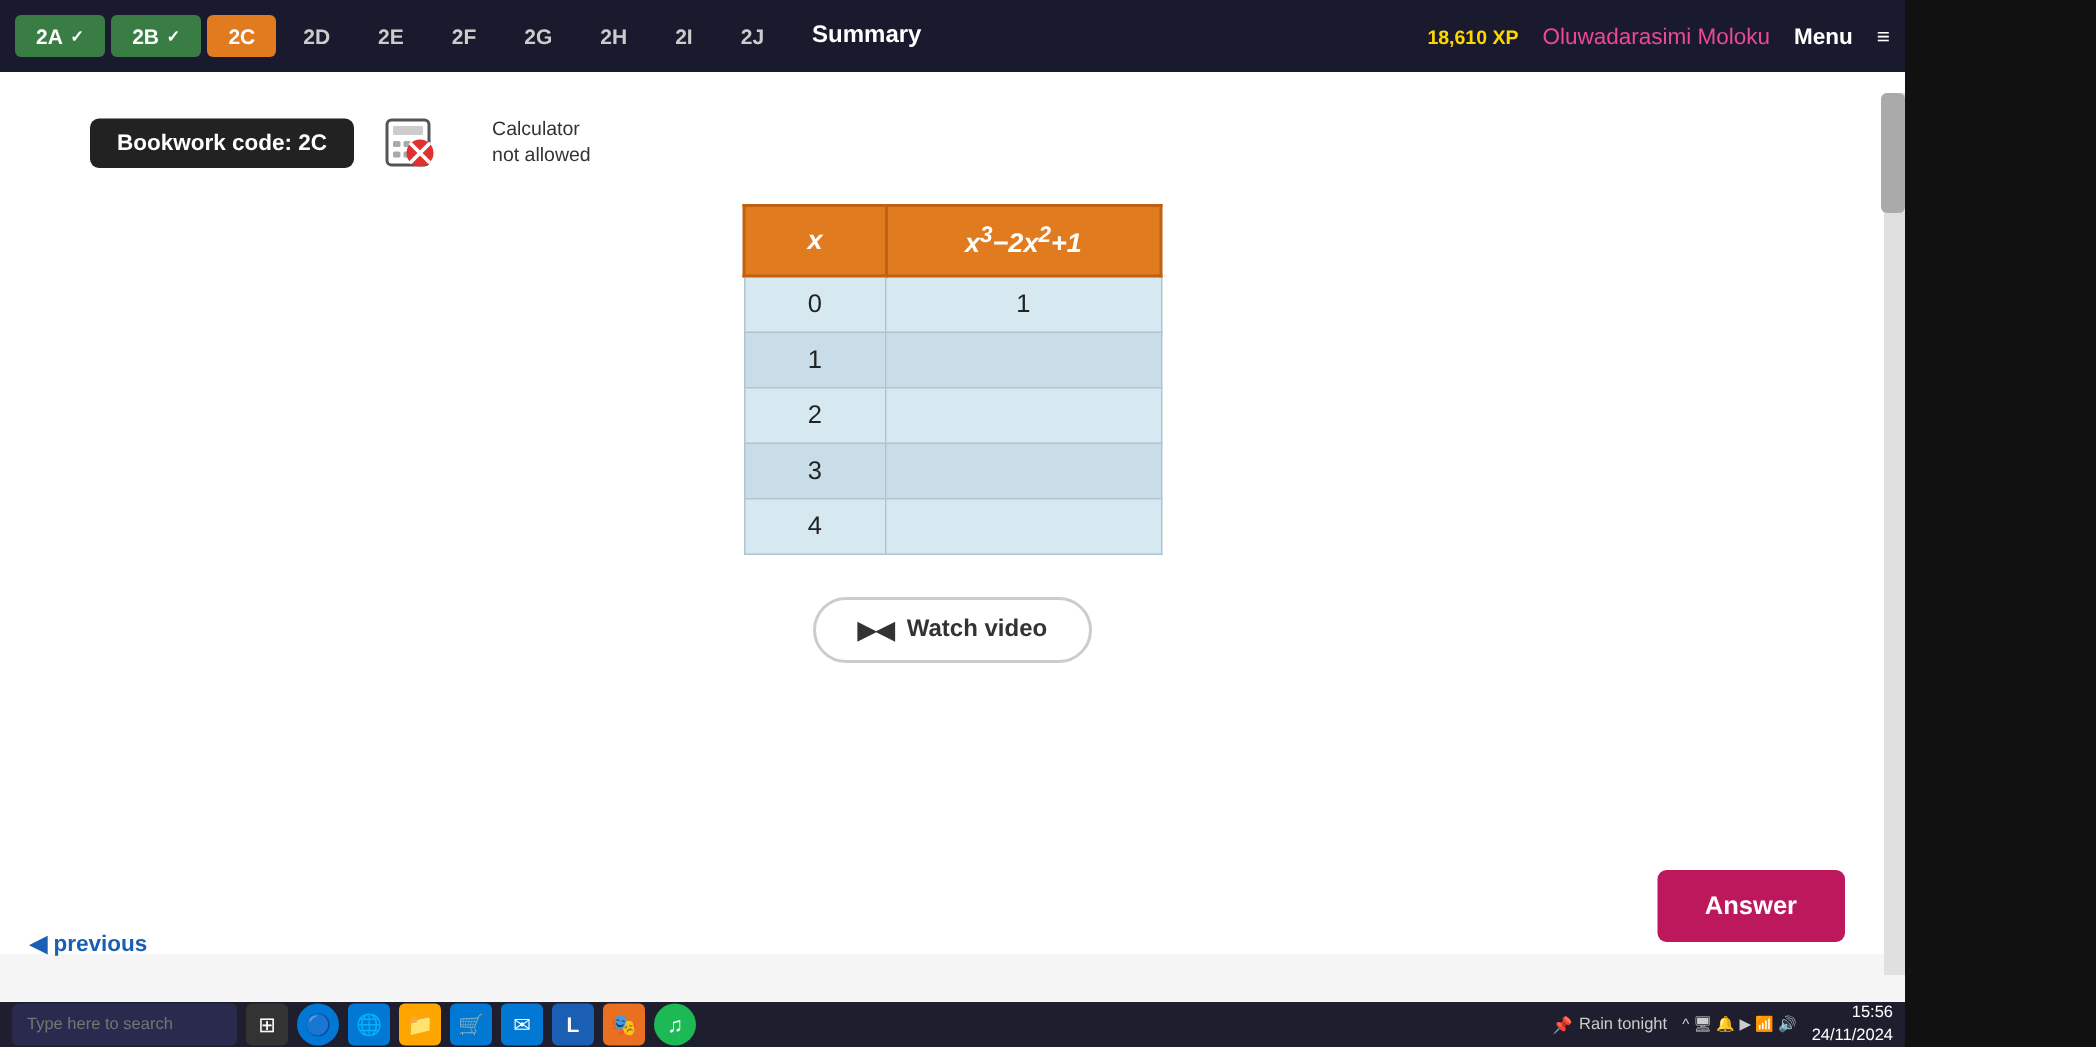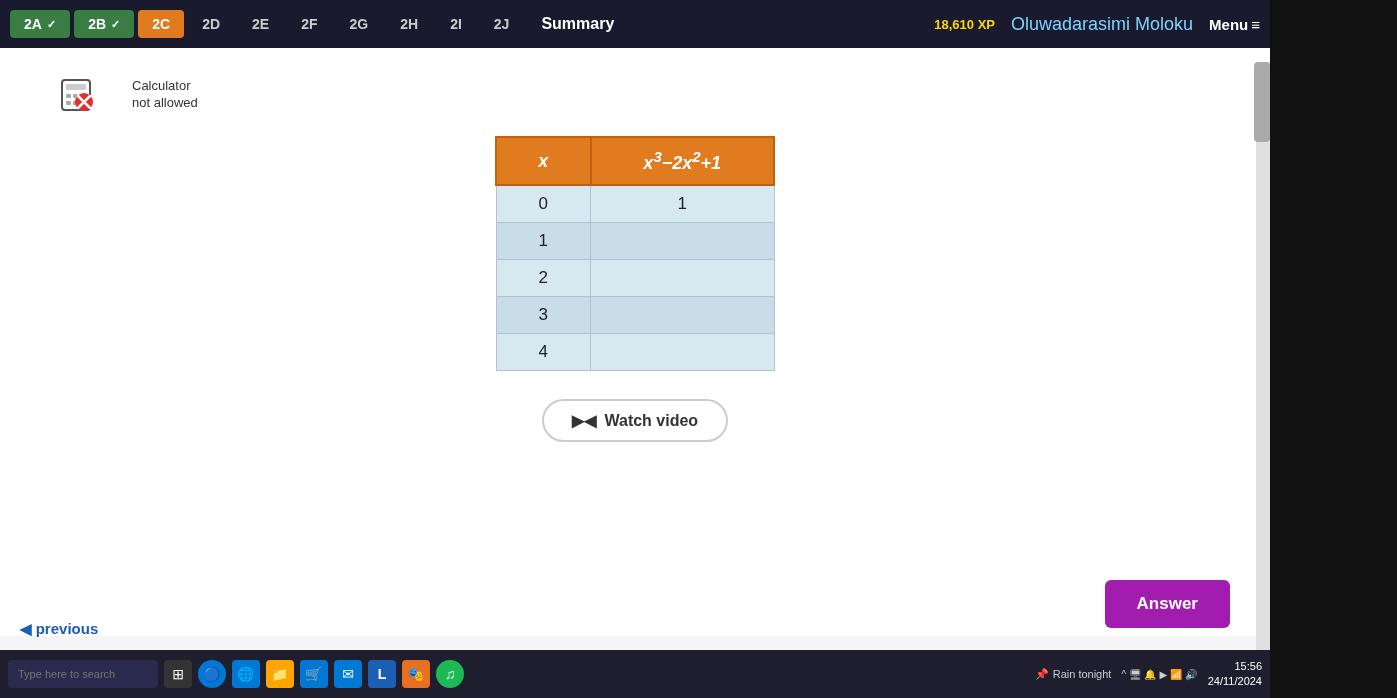--- a/index.html
+++ b/index.html
@@ -78,21 +78,21 @@
 
     .xp-badge {
       color: #ffd700;
       font-weight: 700;
       font-size: 13px;
     }
 
     .menu-btn {
       display: flex;
       align-items: center;
-      gap: 3px;
+      gap: 16px;
       color: white;
       font-weight: 700;
       font-size: 15px;
       cursor: pointer;
     }
 
     
     .main-content {
       background: white;
       margin: 0;
@@ -195,21 +195,21 @@
       cursor: pointer;
       margin: 0 auto;
       width: fit-content;
     }
 
     
     .answer-btn {
       position: absolute;
       bottom: 70px;
       right: 40px;
-      background: #a21caf;
+      background: #be185d;
       color: white;
       border: none;
       border-radius: 6px;
       padding: 14px 32px;
       font-size: 17px;
       font-weight: 700;
       cursor: pointer;
     }
 
     
@@ -346,31 +346,32 @@
     </div>
     <div class="nav-tab inactive">
       <span>2J</span>
     </div>
     <div class="nav-tab summary">
       <span>Summary</span>
     </div>
 
     <div class="nav-right">
       <span class="xp-badge">18,610 XP</span>
-      <span style="color:#7dd3fc;font-size:18px;">Oluwadarasimi Moloku</span>
+      <span style="color:#ec4899;font-size:15px;">Oluwadarasimi Moloku</span>
       <div class="menu-btn">
         <span>Menu</span>
         <span>≡</span>
       </div>
     </div>
   </div>
 
   <div class="main-content" style="height: calc(100% - 110px); overflow-y: auto;">
 
     <div class="bookwork-row">
+      <div class="bookwork-badge">Bookwork code: 2C</div>
       <div class="calculator-badge">
 
         <div style="position:relative; width:34px; height:34px;">
           <svg width="34" height="34" viewBox="0 0 34 34">
             <rect x="2" y="2" width="28" height="30" rx="3" fill="none" stroke="#555" stroke-width="2"></rect>
             <rect x="6" y="6" width="20" height="6" rx="1" fill="#ccc"></rect>
             <rect x="6" y="16" width="5" height="4" rx="1" fill="#aaa"></rect>
             <rect x="13" y="16" width="5" height="4" rx="1" fill="#aaa"></rect>
             <rect x="20" y="16" width="5" height="4" rx="1" fill="#aaa"></rect>
             <rect x="6" y="23" width="5" height="4" rx="1" fill="#aaa"></rect>
@@ -440,21 +441,21 @@
   </div>
 
   <button class="answer-btn">
     <span>Answer</span>
   </button>
 
   <div class="scrollbar" style="position:absolute;right:0;top:62px;width:14px;height:calc(100% - 110px);background:#e0e0e0;">
     <div class="scrollbar-thumb"></div>
   </div>
 
-  <div class="taskbar" style="position:absolute;bottom:0;left:0;width:1270px;height:48px;background:#1e1e2e;display:flex;align-items:center;padding:0 8px;gap:6px;">
+  <div class="taskbar" style="position:absolute;bottom:0;left:0;width:1270px;height:30px;background:#1e1e2e;display:flex;align-items:center;padding:0 8px;gap:6px;">
     <input class="taskbar-search" type="text" style="background: rgb(42, 42, 78); color: rgb(170, 170, 170); border: none; border-radius: 4px; padding: 4px 10px; font-size: 11px; width: 150px; height: 28px;" placeholder="Type here to search">
 
     <div class="taskbar-icon" style="background:#333;">⊞</div>
     <div class="taskbar-icon" style="background:#0078d4;border-radius:50%;">🔵</div>
     <div class="taskbar-icon" style="background:#0078d4;">🌐</div>
     <div class="taskbar-icon" style="background:#ffa500;">📁</div>
     <div class="taskbar-icon" style="background:#0078d4;">🛒</div>
     <div class="taskbar-icon" style="background:#0078d4;">✉</div>
     <div class="taskbar-icon" style="background:#1a5fb4;color:white;font-weight:bold;">L</div>
     <div class="taskbar-icon" style="background:#e87020;">🎭</div>

